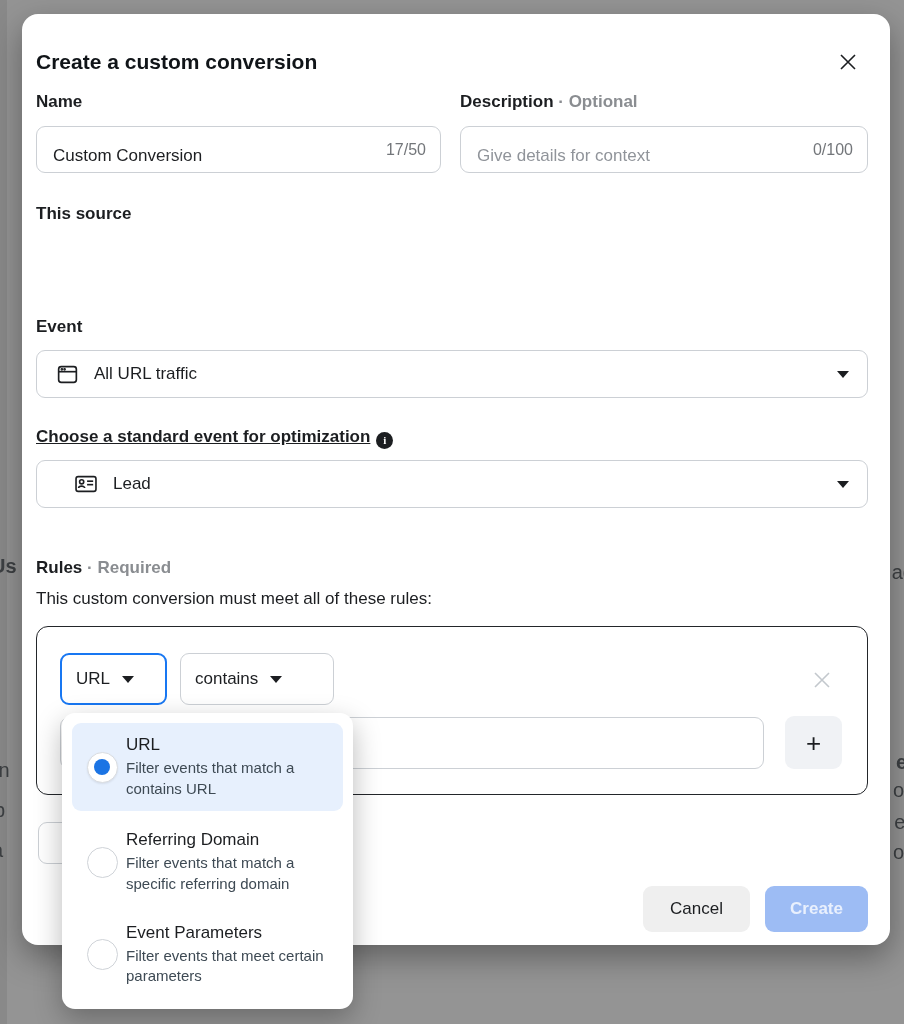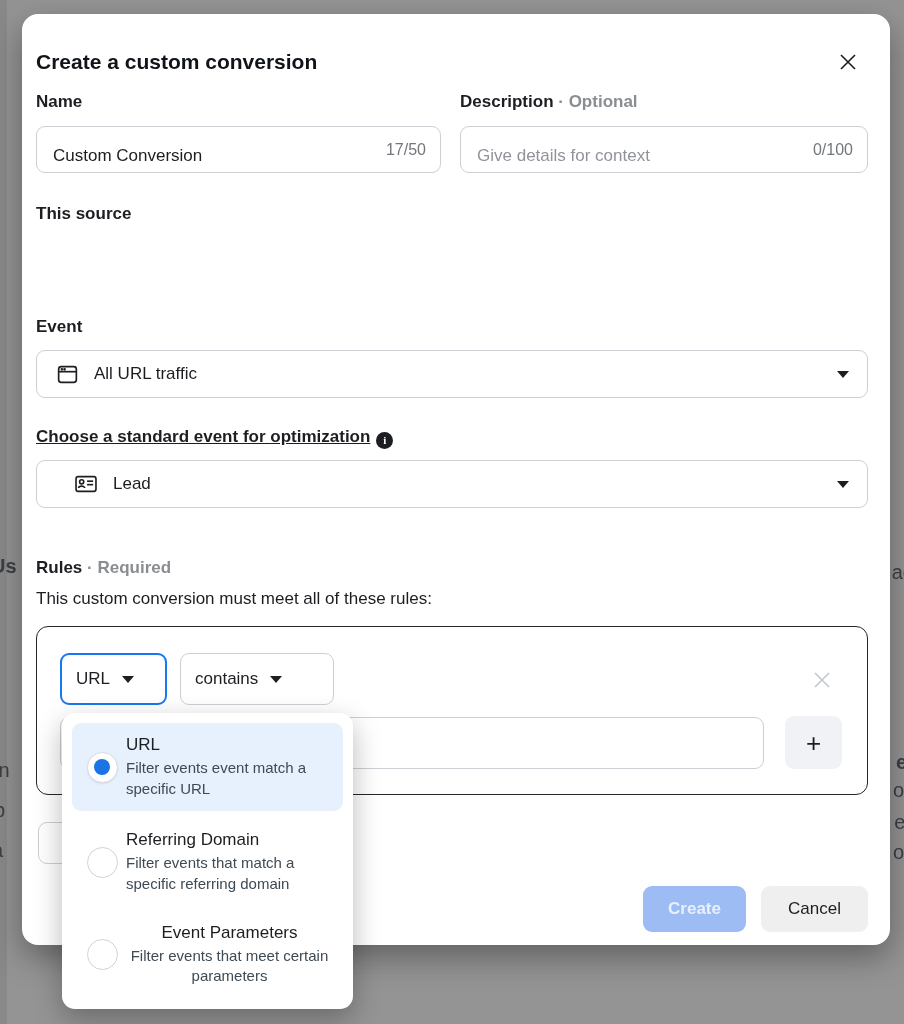--- a/index.html
+++ b/index.html
@@ -208,45 +208,45 @@
           </svg>
         </span>
       </div>
       <input class="rule-input" type="text" value="" style="">
       <button class="add-btn">+</button>
     </div>
 
     <div class="partial-btn"></div>
 
     <div class="footer">
+      <button class="btn btn-cancel">Cancel</button>
       <button class="btn btn-create">Create</button>
-      <button class="btn btn-cancel">Cancel</button>
     </div>
   </div>
 
   <div class="popup">
     <div class="opt selected">
       <div class="radio-col">
         <span class="radio on"></span>
       </div>
       <div class="opt-text">
         <div class="opt-title">URL</div>
-        <div class="opt-desc">Filter events event match a specific URL</div>
+        <div class="opt-desc">Filter events that match a contains URL</div>
       </div>
     </div>
     <div class="opt" style="margin-top:7px;">
       <div class="radio-col">
         <span class="radio"></span>
       </div>
       <div class="opt-text">
         <div class="opt-title">Referring Domain</div>
         <div class="opt-desc">Filter events that match a specific referring domain</div>
       </div>
     </div>
-    <div class="opt" style="margin-top:4px;text-align:center;">
+    <div class="opt" style="margin-top:4px;">
       <div class="radio-col">
         <span class="radio"></span>
       </div>
       <div class="opt-text">
         <div class="opt-title">Event Parameters</div>
         <div class="opt-desc">Filter events that meet certain parameters</div>
       </div>
     </div>
   </div>
 </div>

